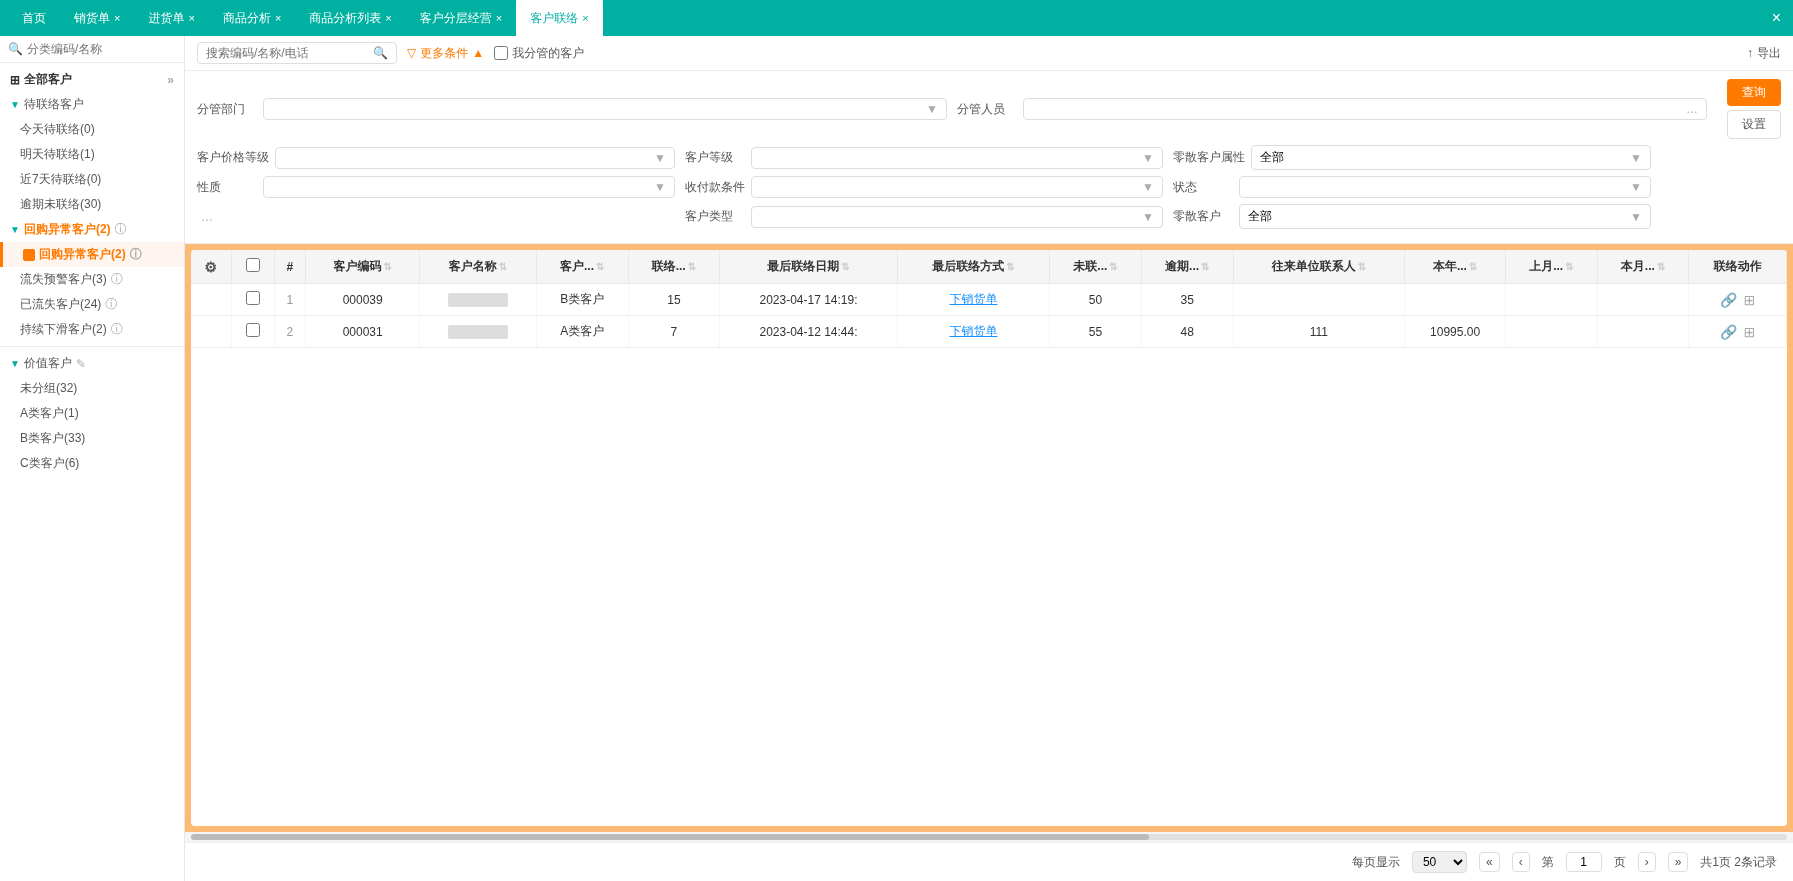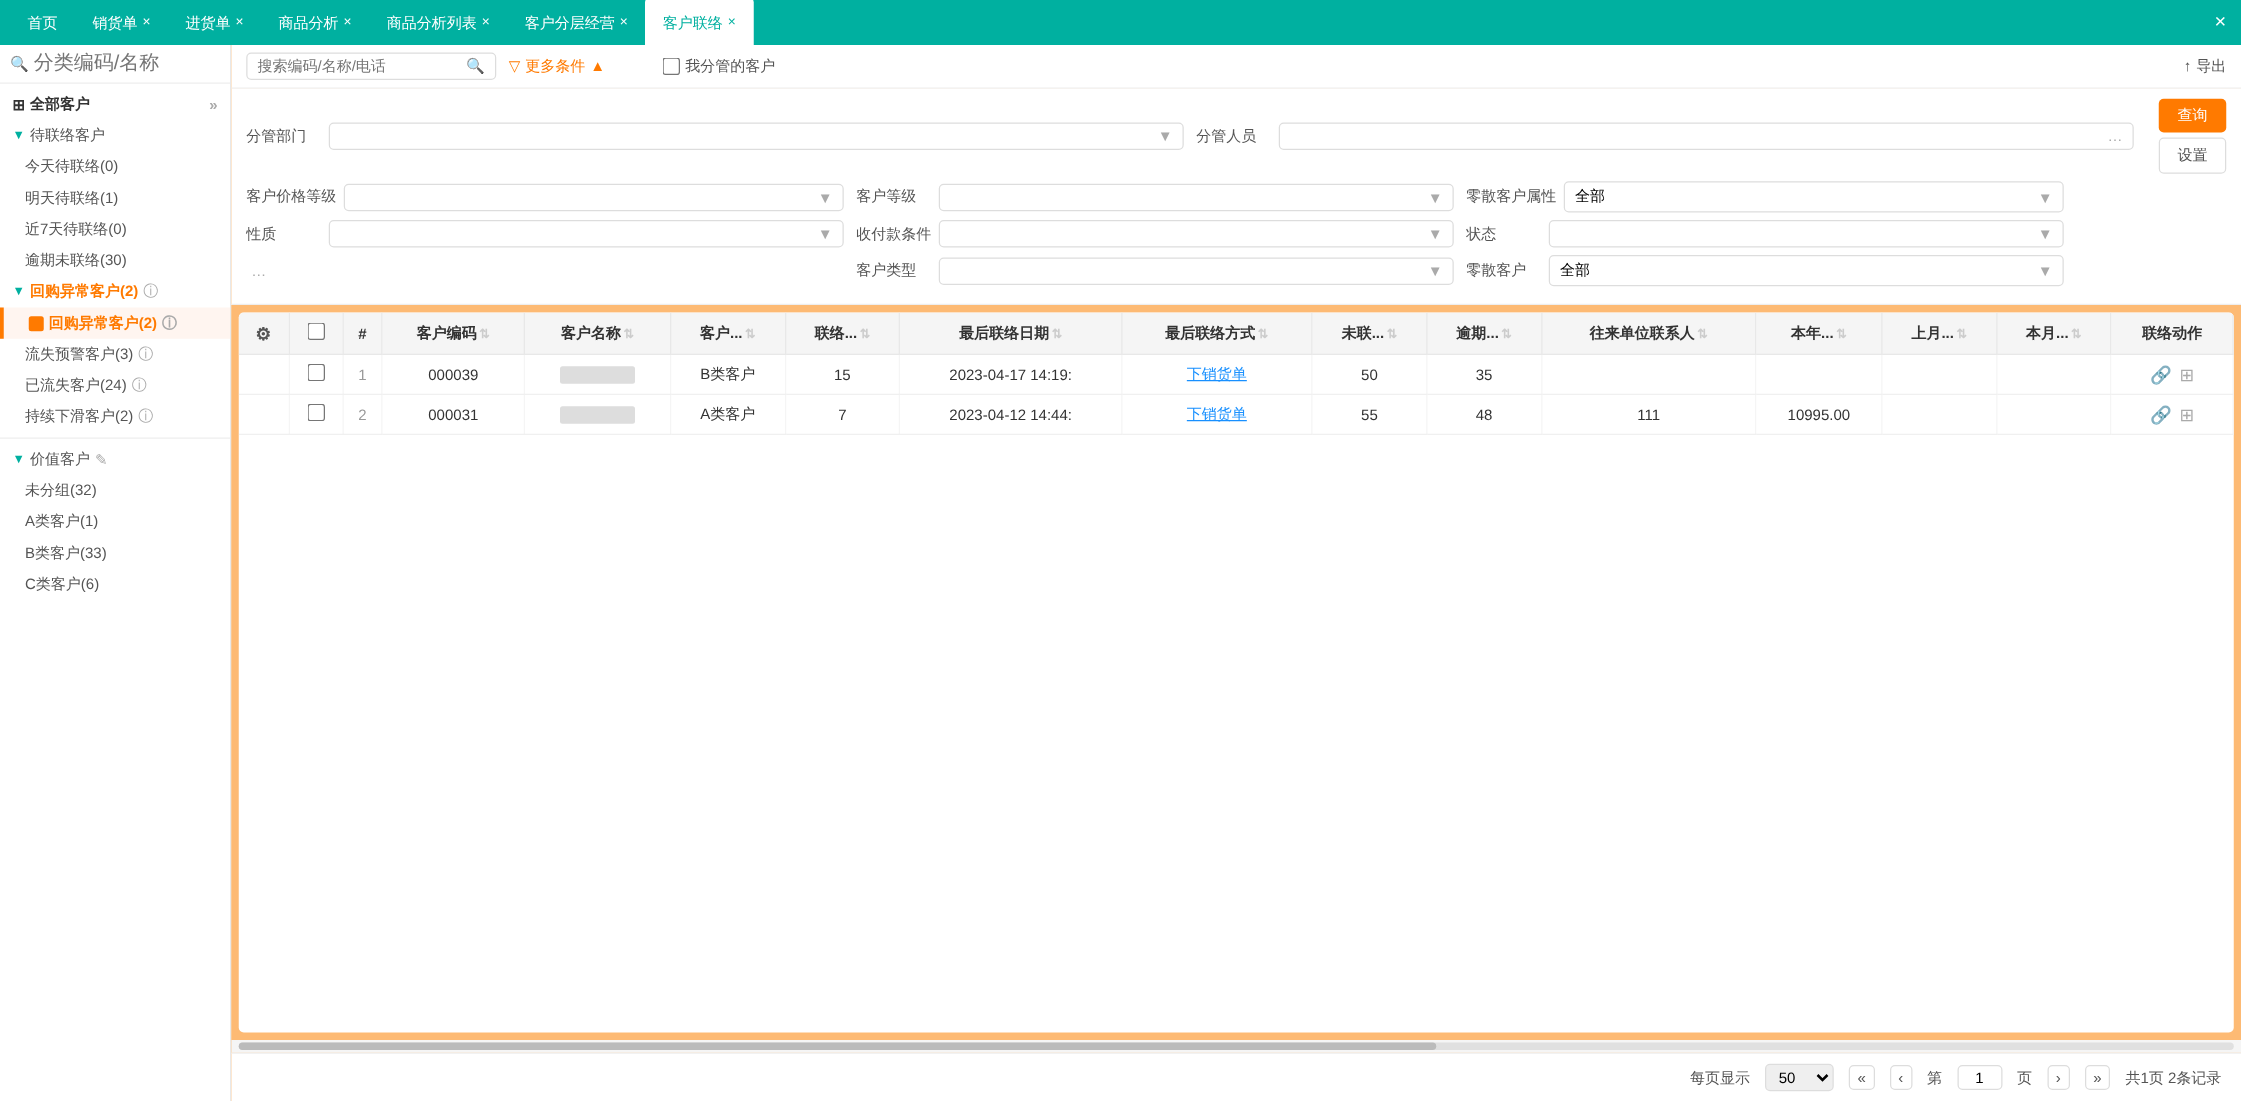--- a/index.html
+++ b/index.html
@@ -33,21 +33,21 @@
 
     
     .sidebar {
       width: 185px; background: #fff; border-right: 1px solid #e8e8e8;
       display: flex; flex-direction: column; overflow: hidden; flex-shrink: 0;
     }
     .sidebar-search {
       display: flex; align-items: center; padding: 6px 8px; border-bottom: 1px solid #eee;
     }
     .sidebar-search input {
-      border: none; outline: none; flex: 1; font-size: 16px; background: transparent;
+      border: none; outline: none; flex: 1; font-size: 12px; background: transparent;
     }
     .sidebar-search .search-icon { color: #999; margin-right: 4px; }
 
     .sidebar-body { flex: 1; overflow-y: auto; }
     .sidebar-section-title {
       display: flex; align-items: center; padding: 8px 10px 4px;
       font-weight: bold; color: #333; font-size: 12px;
     }
     .sidebar-section-title .collapse-btn {
       margin-left: auto; color: #aaa; cursor: pointer;
@@ -88,21 +88,21 @@
     }
     .search-input-wrap {
       display: flex; align-items: center; border: 1px solid #ddd;
       border-radius: 4px; padding: 3px 8px; background: #fff; width: 200px;
     }
     .search-input-wrap input { border: none; outline: none; flex: 1; font-size: 12px; }
     .more-conditions {
       display: flex; align-items: center; color: #ff7a00; cursor: pointer; gap: 4px;
     }
     .my-customers {
-      display: flex; align-items: center; gap: 4px; color: #555; cursor: pointer; margin-left: 36px;
+      display: flex; align-items: center; gap: 4px; color: #555; cursor: pointer;
     }
     .export-btn {
       margin-left: auto; display: flex; align-items: center; gap: 4px;
       color: #555; cursor: pointer; font-size: 12px;
     }
 
     
     .extended-filter {
       background: #fff; padding: 8px 12px; border-bottom: 1px solid #eee;
     }

